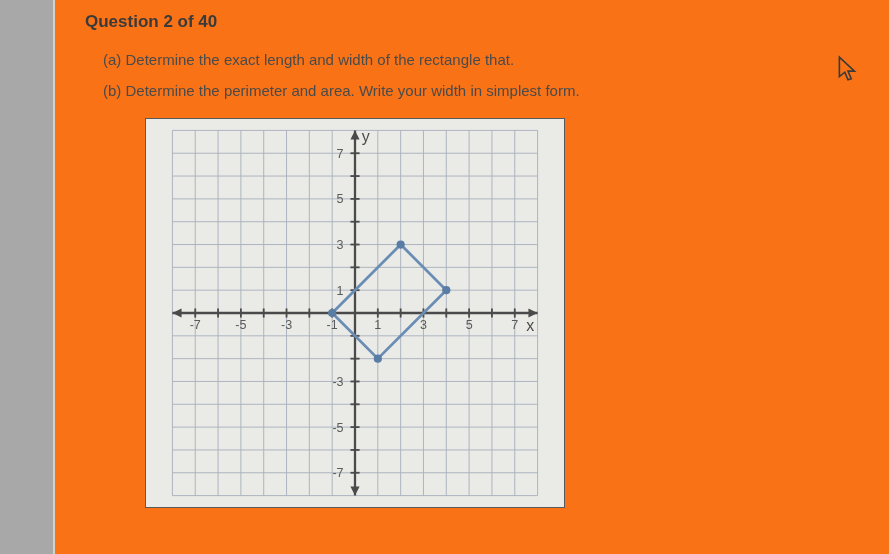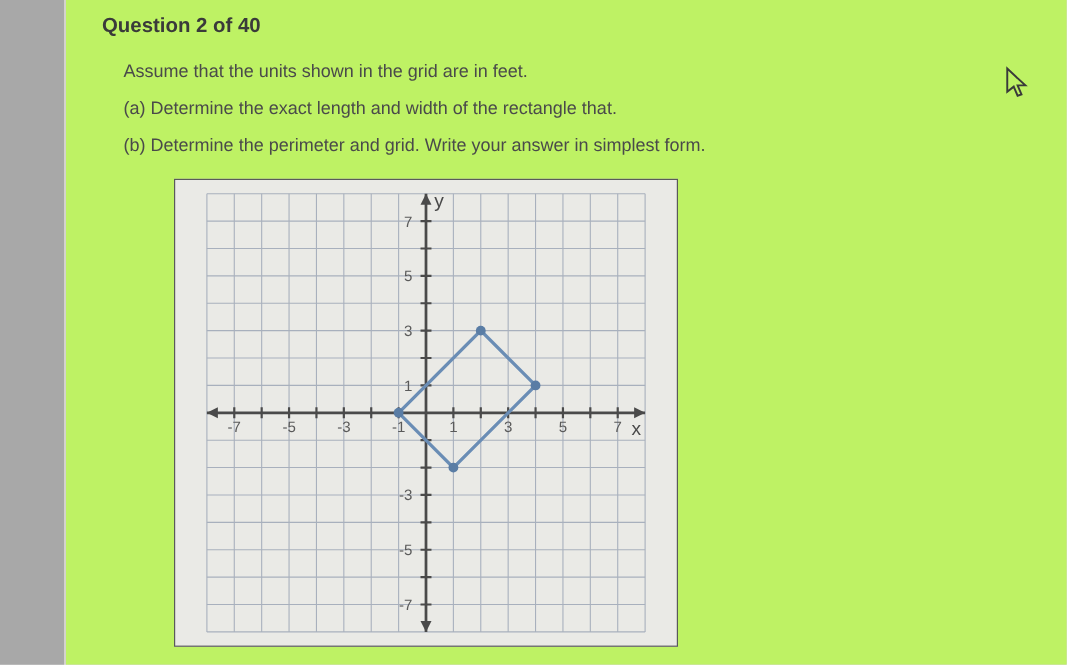--- a/index.html
+++ b/index.html
@@ -14,21 +14,21 @@
       font-family: Arial, sans-serif;
       position: relative;
       overflow: hidden;
     }
     .content-area {
       position: absolute;
       left: 55px;
       top: 0;
       right: 0;
       bottom: 0;
-      background: #bef264;
+      background: #f97316;
       padding: 12px 30px 0 30px;
     }
     .question-header {
       font-weight: bold;
       font-size: 17px;
       color: #3a3a3a;
       margin-bottom: 14px;
     }
     .problem-text {
       font-size: 15px;
@@ -66,23 +66,22 @@
       filter: blur(0.3px);
     }
   </style>
 </head>
 <body>
 
 <div class="content-area blur-overlay">
   <div class="question-header">Question 2 of 40</div>
 
   <div class="problem-text">
-    <div class="problem-line">Assume that the units shown in the grid are in feet.</div>
     <div class="problem-line">(a) Determine the exact length and width of the rectangle that.</div>
-    <div class="problem-line">(b) Determine the perimeter and grid. Write your answer in simplest form.</div>
+    <div class="problem-line">(b) Determine the perimeter and area. Write your width in simplest form.</div>
   </div>
 
   <div class="chart-container">
     <div class="chart-box">
       <svg class="grid-svg" viewBox="-8.5 -8.5 17 17">
         <g transform="scale(1,-1)">
 
           <g stroke="#a8b0bd" stroke-width="0.04">
             <line x1="-8" y1="-8" x2="-8" y2="8"></line>
             <line x1="-7" y1="-8" x2="-7" y2="8"></line>

